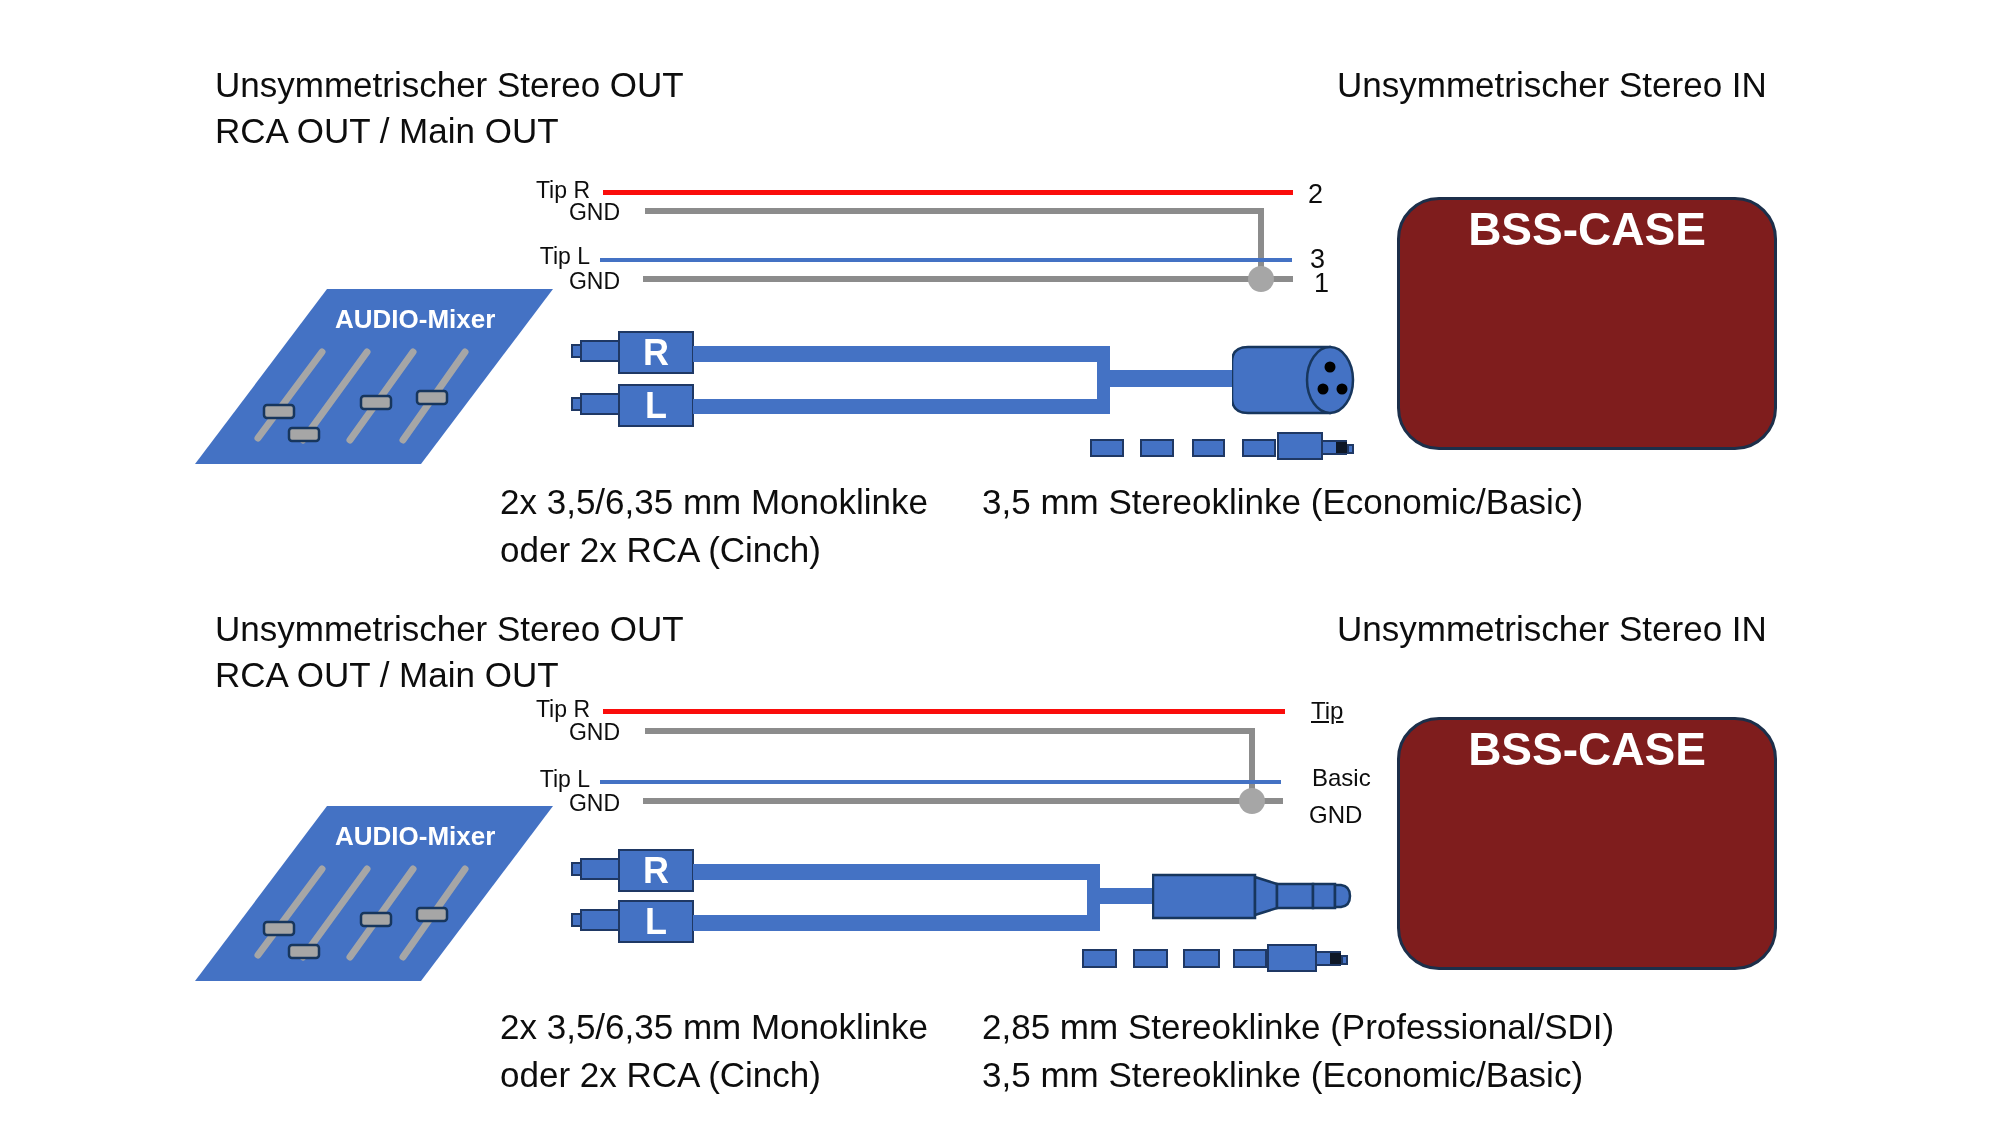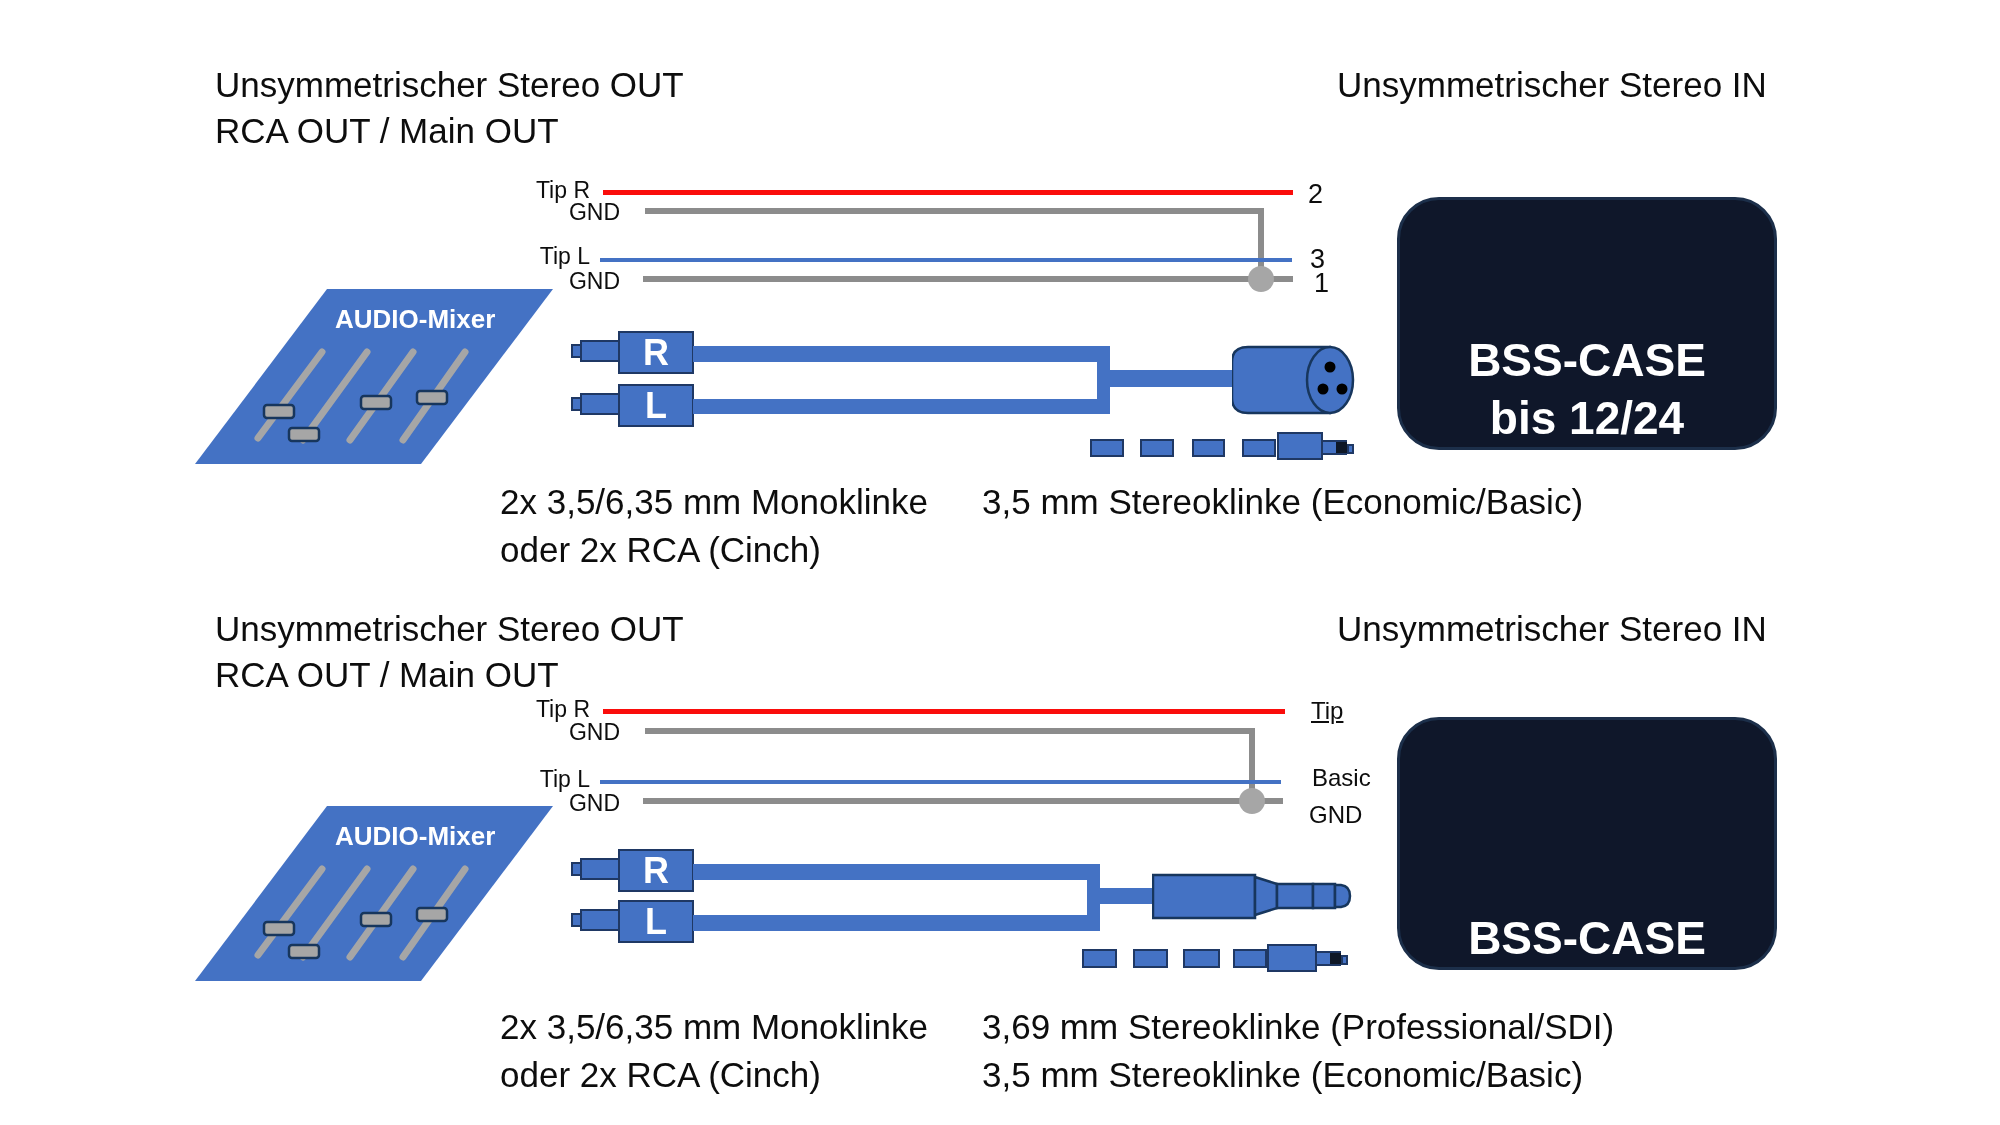--- a/index.html
+++ b/index.html
@@ -11,22 +11,22 @@
   .wlabel{font-size:23px;line-height:26px;width:110px;text-align:right;}
   .pin{font-size:27px;line-height:30px;}
   .pinname{font-size:24px;line-height:27px;}
   .caption{font-size:35px;line-height:48px;}
   .cable{background:#4472c4;}
   .plug{background:#4472c4;border:2px solid #1f3864;box-sizing:border-box;}
   .plug-body{display:flex;align-items:center;justify-content:center;
              color:#ffffff;font-weight:bold;font-size:36px;}
   .dash{background:#4472c4;border:2px solid #1f3864;box-sizing:border-box;}
   .dot{background:#a6a6a6;border-radius:50%;}
-  .case{background:#0f172a;border:3px solid #1c2f4a;border-radius:42px;box-sizing:border-box;
-        display:flex;flex-direction:column;align-items:center;justify-content:flex-end;
+  .case{background:#7f1d1d;border:3px solid #1c2f4a;border-radius:42px;box-sizing:border-box;
+        display:flex;flex-direction:column;align-items:center;justify-content:space-between;
         color:#ffffff;font-weight:bold;font-size:46px;line-height:58px;text-align:center;}
 </style>
 </head>
 <body>
 
 <div id="canvas">
 
   <div class="txt heading abs" style="left:215px;top:62px;">
     <div>Unsymmetrischer Stereo OUT</div>
     <div>RCA OUT / Main OUT</div>
@@ -99,21 +99,20 @@
   <div class="txt caption abs" style="left:500px;top:478px;">
     <div>2x 3,5/6,35 mm Monoklinke</div>
     <div>oder 2x RCA (Cinch)</div>
   </div>
   <div class="txt caption abs" style="left:982px;top:478px;">
     <div>3,5 mm Stereoklinke (Economic/Basic)</div>
   </div>
 
   <div class="case abs" style="left:1397px;top:197px;width:380px;height:253px;">
     <div>BSS-CASE</div>
-    <div>bis 12/24</div>
   </div>
 
   <div class="txt heading abs" style="left:215px;top:606px;">
     <div>Unsymmetrischer Stereo OUT</div>
     <div>RCA OUT / Main OUT</div>
   </div>
   <div class="txt heading abs" style="left:1337px;top:606px;">Unsymmetrischer Stereo IN</div>
 
   <div class="txt wlabel abs" style="left:480px;top:696px;">Tip R</div>
   <div class="abs" style="left:603px;top:709px;width:682px;height:5px;background:#fa0d0b;"></div>
@@ -176,21 +175,21 @@
   <div class="dash abs" style="left:1267px;top:944px;width:50px;height:28px;"></div>
   <div class="dash abs" style="left:1315px;top:951px;width:26px;height:15px;"></div>
   <div class="abs" style="left:1330px;top:953px;width:11px;height:11px;background:#0e1726;"></div>
   <div class="dash abs" style="left:1341px;top:955px;width:7px;height:10px;"></div>
 
   <div class="txt caption abs" style="left:500px;top:1003px;">
     <div>2x 3,5/6,35 mm Monoklinke</div>
     <div>oder 2x RCA (Cinch)</div>
   </div>
   <div class="txt caption abs" style="left:982px;top:1003px;">
-    <div>3,69 mm Stereoklinke (Professional/SDI)</div>
+    <div>2,85 mm Stereoklinke (Professional/SDI)</div>
     <div>3,5 mm Stereoklinke (Economic/Basic)</div>
   </div>
 
   <div class="case abs" style="left:1397px;top:717px;width:380px;height:253px;">
     <div>BSS-CASE</div>
   </div>
 
 </div>
 
 </body></html>

